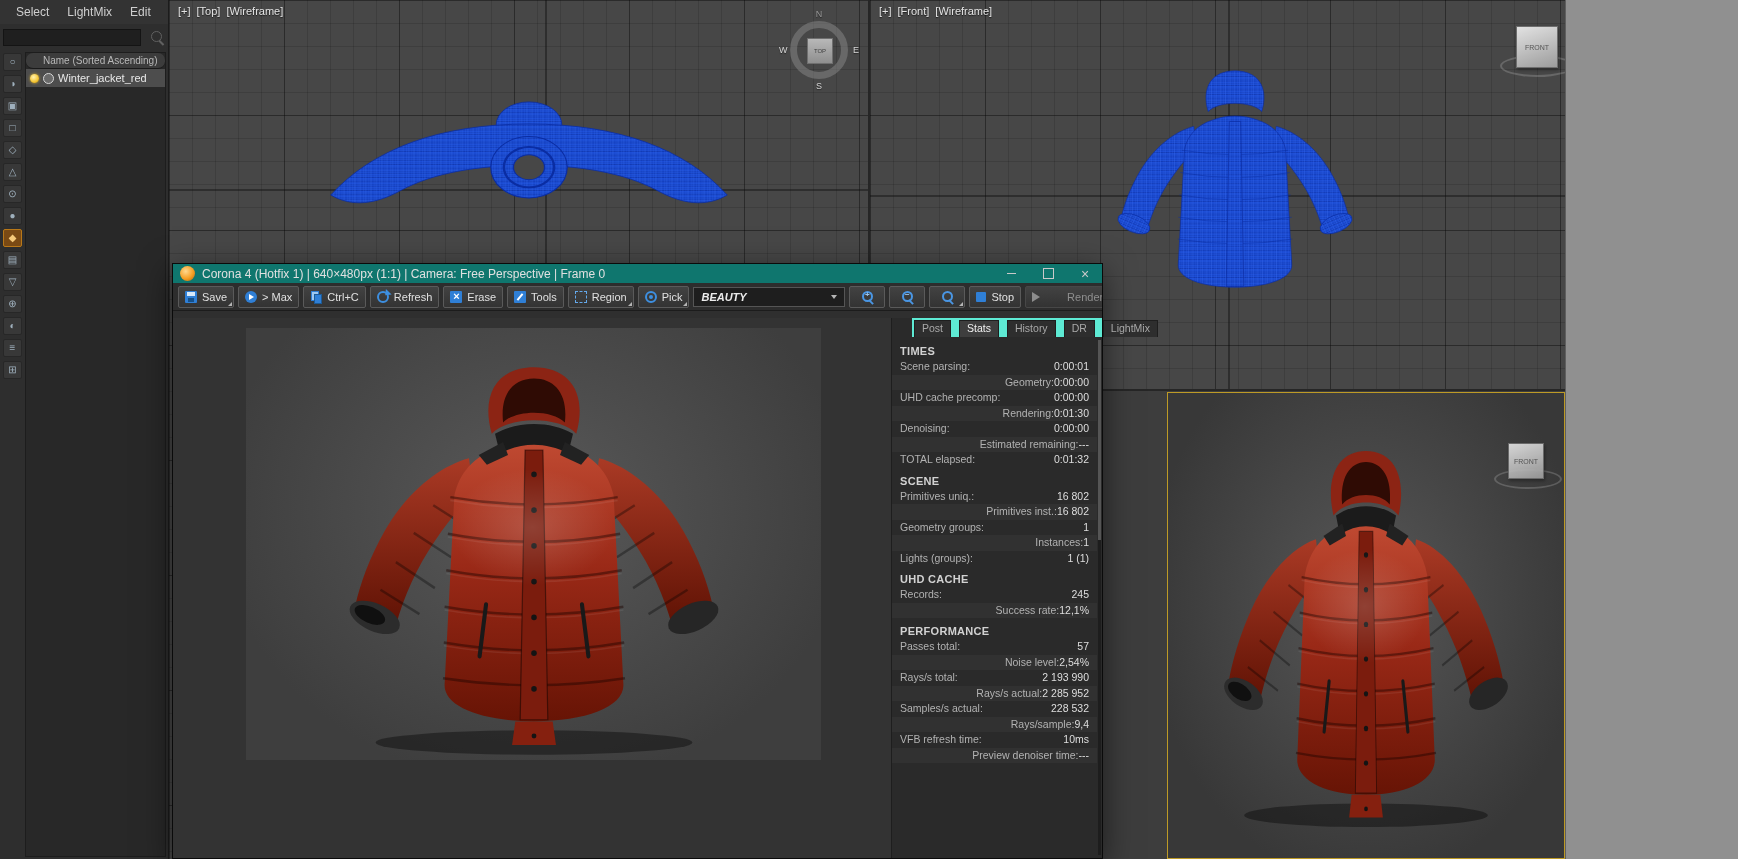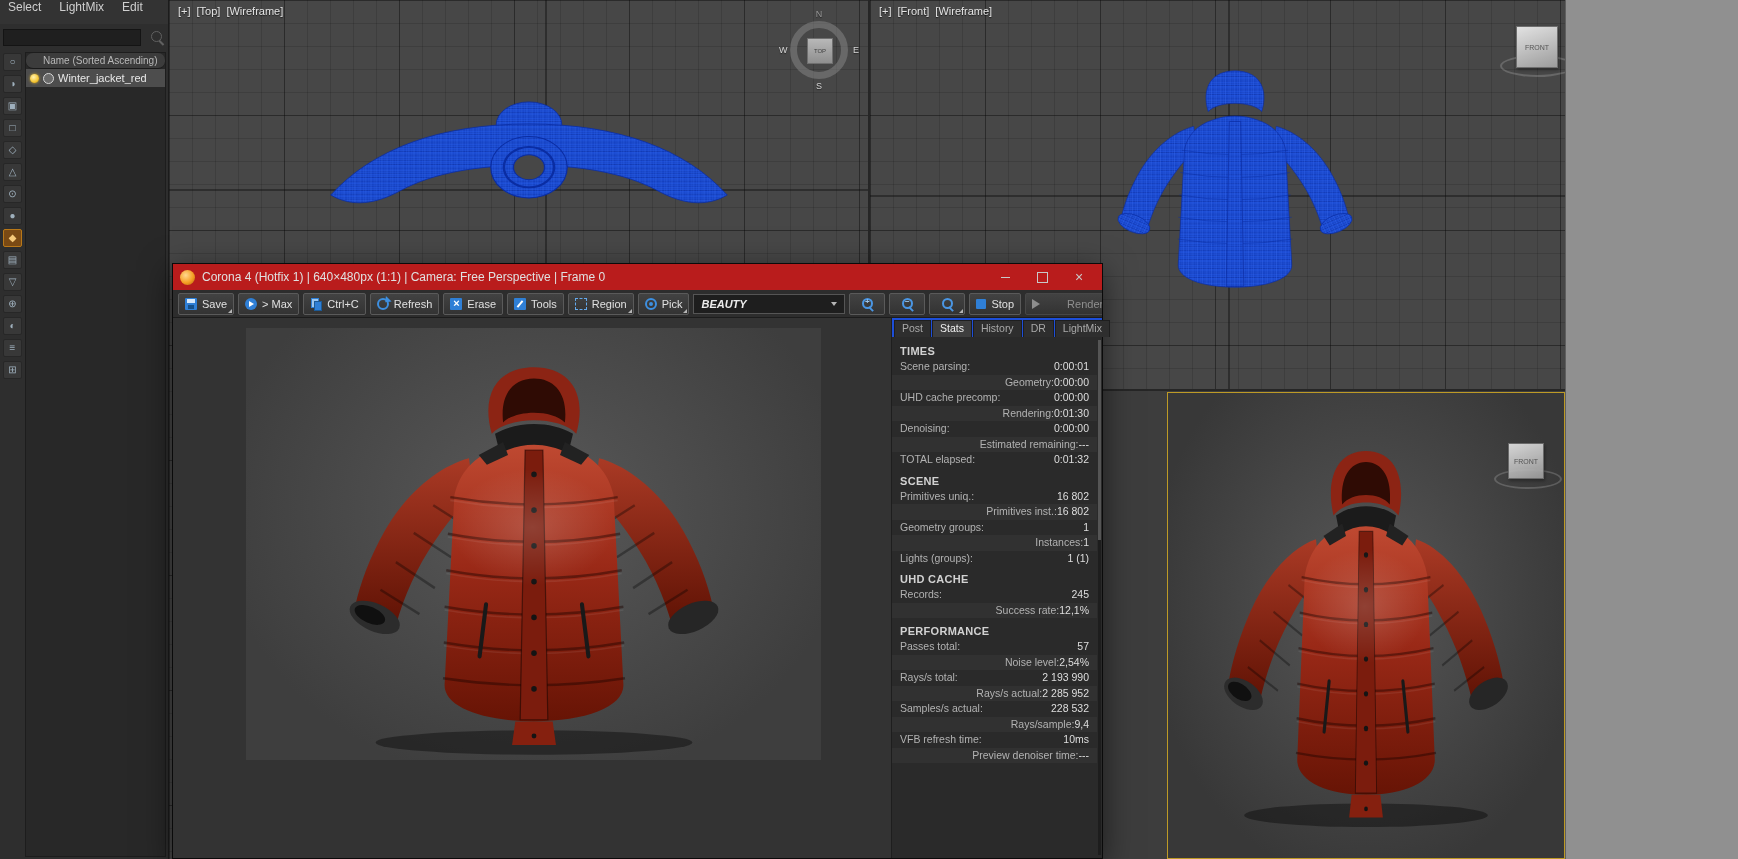--- a/index.html
+++ b/index.html
@@ -2,21 +2,21 @@
 <html><head>
 <meta charset="utf-8">
 <style>
   html,body{margin:0;padding:0;}
   body{width:1738px;height:859px;position:relative;overflow:hidden;background:#2b2b2b;
        font-family:"Liberation Sans",sans-serif;}
 
   
   .explorer{position:absolute;left:0;top:0;width:168px;height:859px;background:#2e2e2e;
             border-right:1px solid #1c1c1c;z-index:2;}
-  .exp-menubar{height:24px;display:flex;gap:18px;padding-left:8px;
+  .exp-menubar{height:24px;display:flex;align-items:center;gap:18px;padding-left:16px;
                background:#333;color:#cfcfcf;font-size:12px;}
   .exp-search{position:absolute;left:3px;top:29px;width:138px;height:17px;background:#1f1f1f;
               border:1px solid #141414;color:#ddd;font-size:11px;padding:0 4px;box-sizing:border-box;outline:none;}
   .exp-search-icon{position:absolute;left:151px;top:31px;width:9px;height:9px;border:1.5px solid #8a8a8a;
                    border-radius:50%;opacity:.55;}
   .exp-search-icon::after{content:"";position:absolute;left:8px;top:8px;width:6px;height:2px;background:#8a8a8a;
                    transform:rotate(45deg);transform-origin:0 0;}
   .exp-filters{position:absolute;left:2px;top:53px;width:21px;display:flex;flex-direction:column;gap:4px;align-items:center;}
   .exp-icon{width:17px;height:16px;background:#383838;border:1px solid #272727;color:#9fb0bd;
             font-size:10px;line-height:15px;text-align:center;border-radius:2px;cursor:default;}
@@ -77,21 +77,21 @@
   .vc-cam{left:340px;top:50px;width:34px;height:34px;opacity:.92;}
   .vc-cam-ring{left:326px;top:76px;width:64px;height:16px;}
 
   
   .command-panel{position:absolute;left:1565px;top:0;width:173px;height:859px;background:#909090;
                  border-left:1px solid #5f5f5f;z-index:1;}
 
   
   .vfb{position:absolute;left:172px;top:263px;width:931px;height:596px;background:#2f2f2f;
        border:1px solid #0a0a0a;box-shadow:0 8px 30px rgba(0,0,0,.55);z-index:5;box-sizing:border-box;}
-  .vfb-titlebar{height:26px;background:#b91c1c;display:flex;align-items:center;padding:0 8px 0 7px;
+  .vfb-titlebar{height:19px;background:#0f766e;display:flex;align-items:center;padding:0 2px 0 7px;
                 color:#e0e0e0;font-size:12px;gap:7px;}
   .corona-icon{width:15px;height:15px;border-radius:50%;flex:none;
                background:radial-gradient(circle at 38% 35%,#ffd98f,#f59f24 55%,#b05d0a);}
   .vfb-title{flex:1;white-space:nowrap;overflow:hidden;}
   .win-btn{width:30px;height:26px;display:flex;align-items:center;justify-content:center;}
   .ic-min{width:9px;height:1px;background:#c9c9c9;}
   .ic-max{width:9px;height:9px;border:1px solid #c9c9c9;}
   .ic-close{color:#c9c9c9;font-size:14px;line-height:1;}
 
   .vfb-toolbar{height:27px;background:#2d2d2d;border-bottom:1px solid #1c1c1c;display:flex;
@@ -133,21 +133,21 @@
                   padding:0 7px;color:#ececec;font-size:11px;font-style:italic;font-weight:bold;box-sizing:border-box;flex:none;text-align:center;}
   .channel-arrow{margin-left:auto;border-top:4px solid #b5b5b5;border-left:3.5px solid transparent;border-right:3.5px solid transparent;}
 
   .vfb-content{position:absolute;left:0;top:54px;right:0;bottom:0;display:flex;}
   .render-area{width:720px;position:relative;background:#333;overflow:hidden;}
   .render-image{position:absolute;left:73px;top:10px;width:575px;height:432px;
                 background:radial-gradient(ellipse at 50% 42%,#595959,#3e3e3e 78%);overflow:hidden;}
   .render-image svg{position:absolute;left:28px;top:8px;width:520px;height:423px;}
 
   .stats-panel{width:210px;background:#2a2a2a;border-left:1px solid #1e1e1e;position:relative;}
-  .vfb-tabs{display:flex;gap:1px;padding:2px 2px 0 2px;background:#1d4ed8;height:17px;}
+  .vfb-tabs{display:flex;gap:8px;padding:2px 2px 0 2px;background:#5eead4;height:17px;margin-left:20px;}
   .vfb-tab{padding:1px 7px 0;background:#2e2e2e;color:#a8a8a8;font-size:10.5px;border:1px solid #1e1e1e;
            border-bottom:none;white-space:nowrap;}
   .vfb-tab.active{background:#3e3e3e;color:#f0f0f0;}
   .stats-list{position:absolute;left:0;top:20px;right:5px;bottom:0;overflow:hidden;}
   .stats-sec{padding:7px 8px 2px;color:#d2d2d2;font-weight:bold;font-size:11px;letter-spacing:.3px;}
   .stats-row{display:flex;justify-content:space-between;padding:1px 8px;font-size:10.5px;line-height:13.5px;}
   .stats-row.alt{background:rgba(255,255,255,.035);justify-content:flex-end;}
   .sl{color:#b2b2b2;}
   .sv{color:#dedede;}
   .stats-scrollbar{position:absolute;right:1px;top:22px;bottom:3px;width:3px;background:#1d1d1d;}

